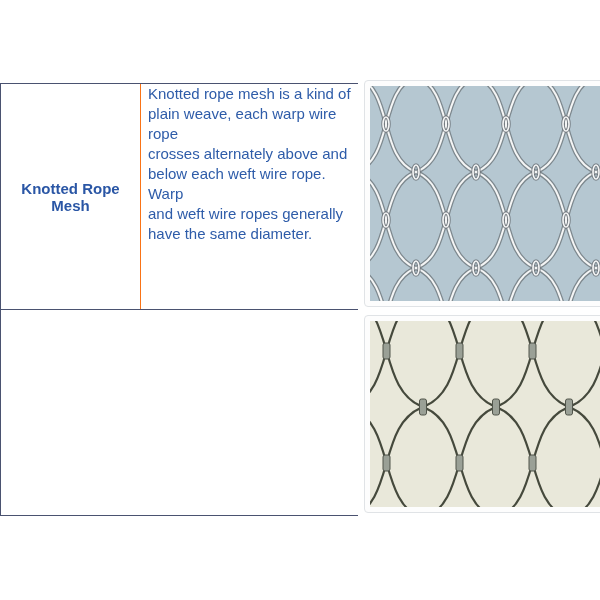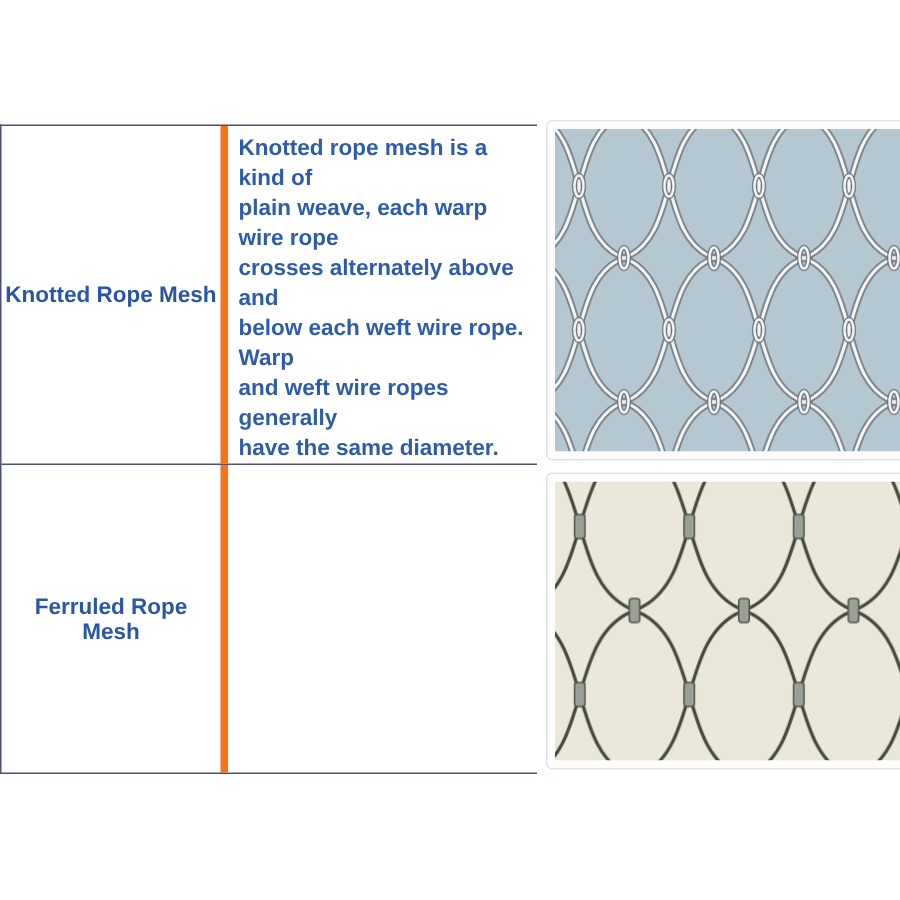--- a/index.html
+++ b/index.html
@@ -6,24 +6,24 @@
   body{width:600px;height:600px;background:#ffffff;font-family:"Liberation Sans",sans-serif;}
   .sheet{position:absolute;left:0;top:0;width:600px;height:600px;background:#ffffff;overflow:hidden;}
 
   
   .grid{position:absolute;left:0;top:83px;width:358px;height:433px;
         border-top:1px solid #4a5270;border-left:1px solid #4a5270;border-bottom:1px solid #4a5270;
         box-sizing:border-box;}
   .row{display:flex;box-sizing:border-box;}
   .row-1{height:226px;border-bottom:1px solid #4a5270;}
   .row-2{height:205px;}
-  .label-cell{width:151px;box-sizing:border-box;border-right:5px solid #f97316;
+  .label-cell{width:140px;box-sizing:border-box;border-right:1px solid #f97316;
               display:flex;align-items:center;justify-content:center;text-align:center;
               font-weight:bold;font-size:15px;color:#2a56a5;padding:0 2px;}
-  .desc-cell{flex:1;display:flex;align-items:flex-end;box-sizing:border-box;padding-left:7px;font-weight:bold;}
+  .desc-cell{flex:1;display:flex;align-items:flex-start;box-sizing:border-box;padding-left:7px;}
   .desc-text{font-size:15px;line-height:20px;color:#2e5ca9;white-space:pre-line;}
 
   
   .photo{position:absolute;left:364px;width:244px;box-sizing:border-box;
          background:#fdfdfd;border:1px solid #e0e3e6;border-radius:4px;padding:5px;}
   .photo-1{top:80px;height:227px;}
   .photo-2{top:315px;height:198px;}
   .photo svg{display:block;}
 </style>
 </head>
@@ -39,23 +39,20 @@
       <div class="desc-cell">
         <div class="desc-text">Knotted rope mesh is a kind of
 plain weave, each warp wire rope
 crosses alternately above and
 below each weft wire rope. Warp
 and weft wire ropes generally
 have the same diameter.</div>
       </div>
     </div>
     <div class="row row-2">
-      <div class="label-cell">
-        <span>Ferruled Rope Mesh</span>
-      </div>
     </div>
   </div>
 
   <div class="photo photo-1">
     <svg width="232" height="215" viewBox="0 0 232 215" xmlns="http://www.w3.org/2000/svg">
       <defs>
         <pattern id="knotPat" width="60" height="96" patternUnits="userSpaceOnUse" patternTransform="translate(-14,-10)">
           <rect width="60" height="96" fill="#b5c7d1"></rect>
 
           <g fill="none" stroke-opacity="0.75" stroke-width="4.6" stroke="#6b7278">

